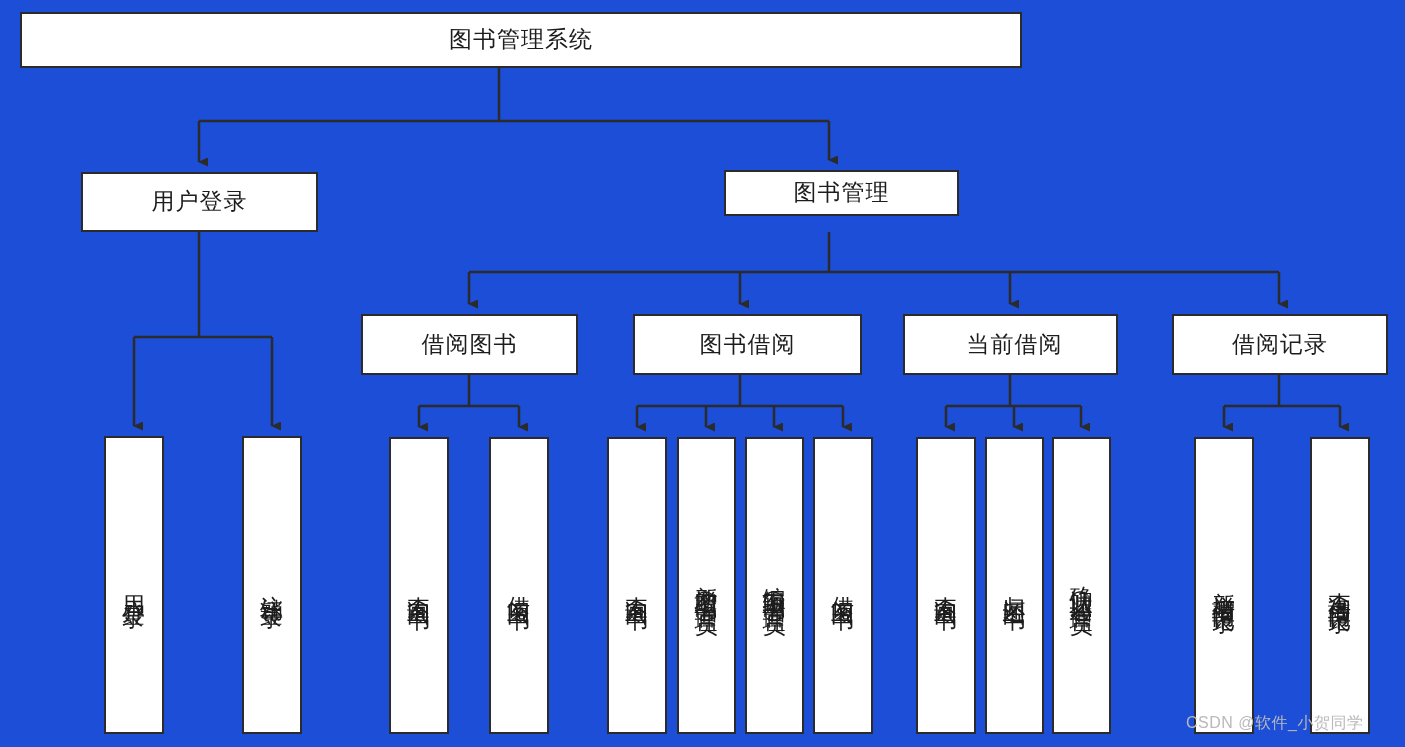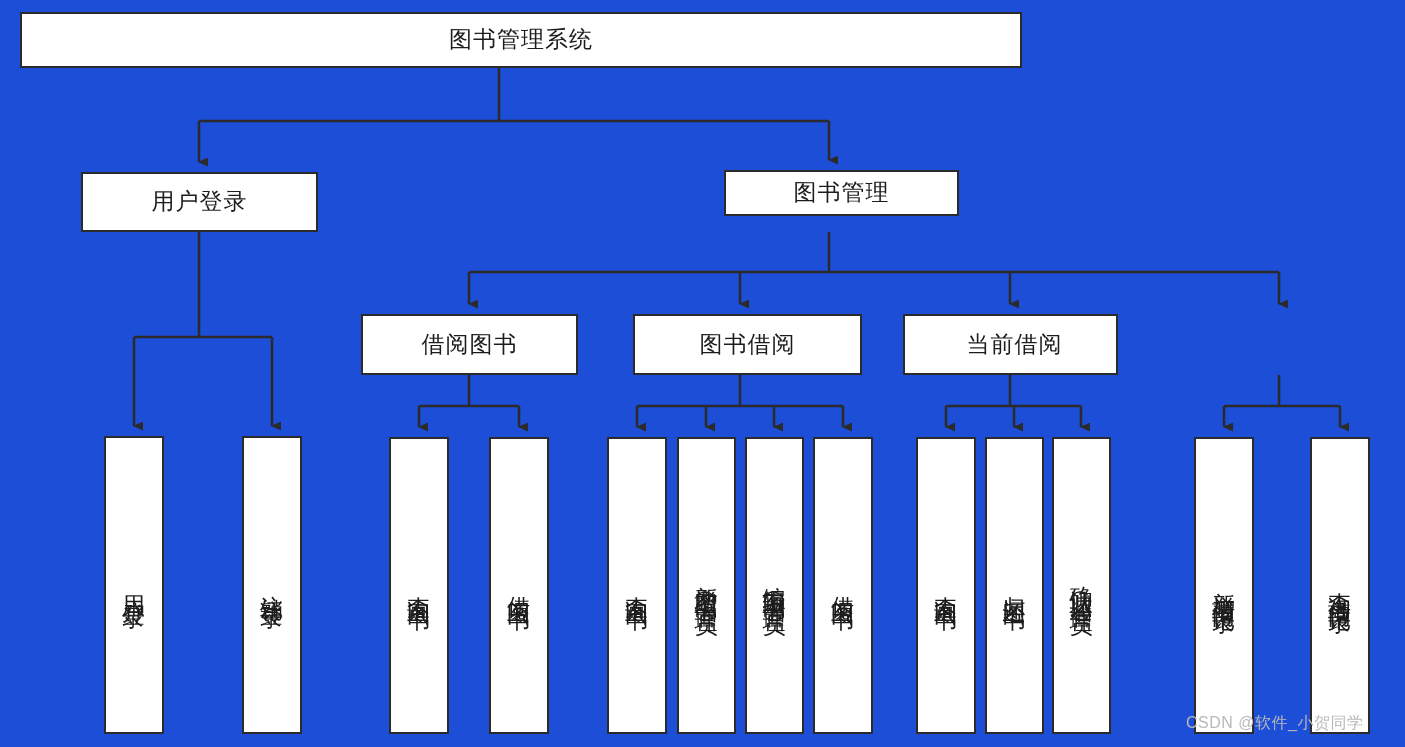--- a/index.html
+++ b/index.html
@@ -134,20 +134,23 @@
 
   <div class="node horiz" style="left:361px; top:314px; width:217px; height:61px;">
     <span>借阅图书</span>
   </div>
   <div class="node horiz" style="left:633px; top:314px; width:229px; height:61px;">
     <span>图书借阅</span>
   </div>
   <div class="node horiz" style="left:903px; top:314px; width:215px; height:61px;padding-left:8px;">
     <span>当前借阅</span>
   </div>
+  <div class="node horiz" style="left:1172px; top:314px; width:216px; height:61px;">
+    <span>借阅记录</span>
+  </div>
 
   <div class="node vert" style="left:104px; top:436px; width:60px; height:298px;">
     <span class="vtext">用户登录</span>
   </div>
   <div class="node vert" style="left:242px; top:436px; width:60px; height:298px;">
     <span class="vtext">注销登录</span>
   </div>
 
   <div class="node vert" style="left:389px; top:437px; width:60px; height:297px;">
     <span class="vtext">查询图书</span>

